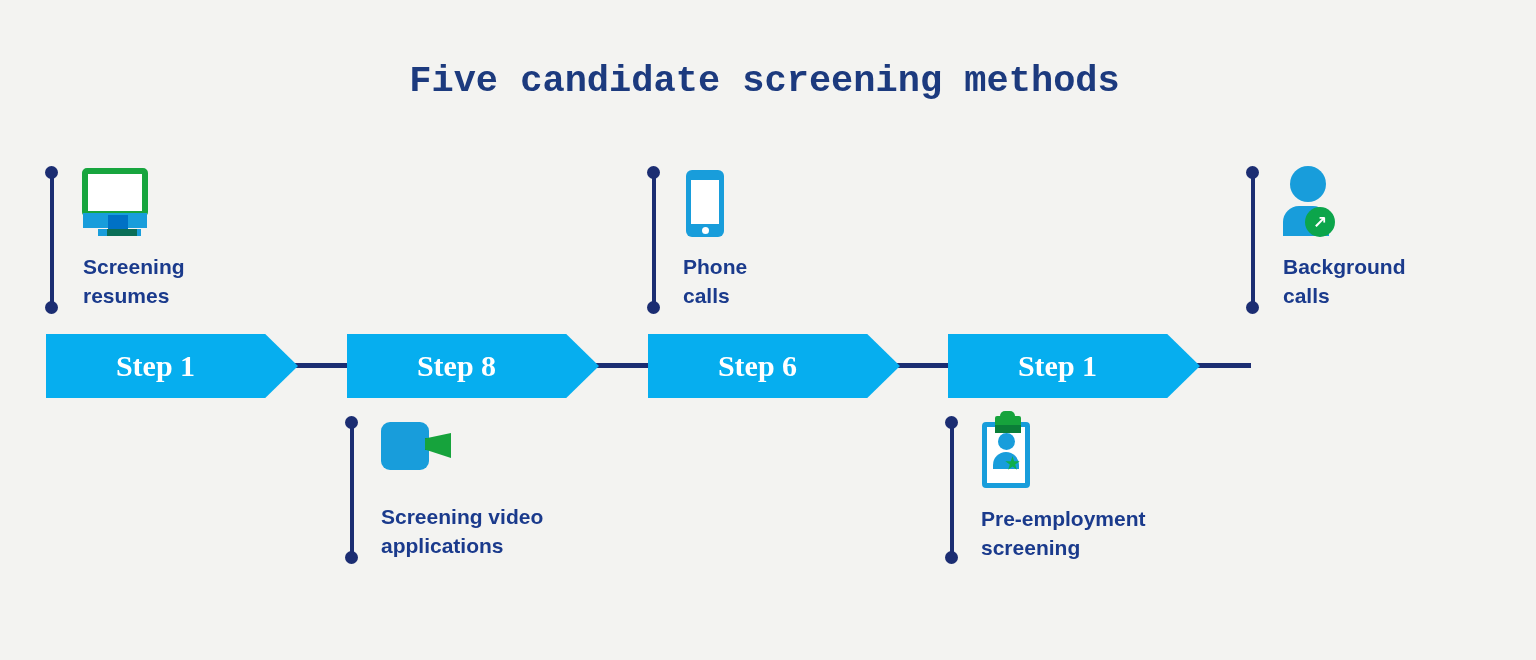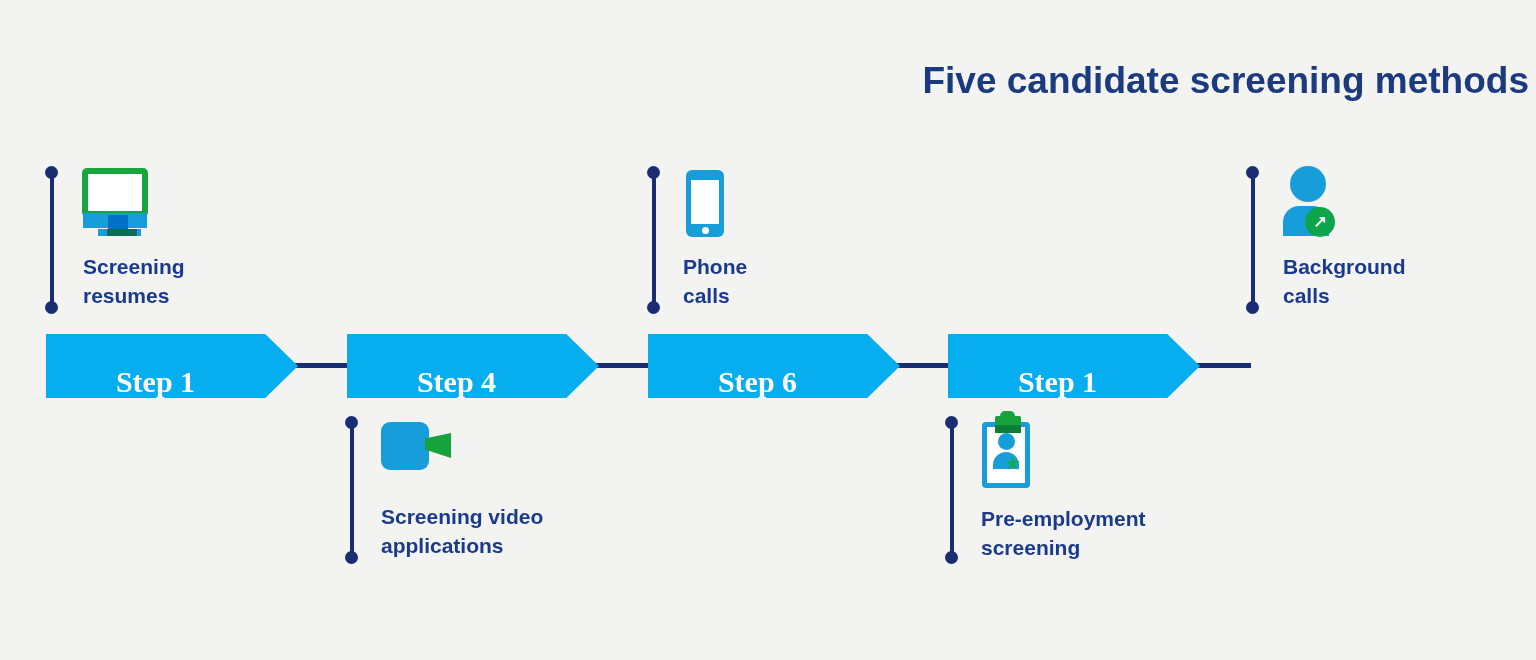--- a/index.html
+++ b/index.html
@@ -8,22 +8,22 @@
     position: relative;
     width: 1536px;
     height: 660px;
     background: #f3f3f1;
     overflow: hidden;
     font-family: "Liberation Sans", "DejaVu Sans", sans-serif;
   }
   .title {
     position: absolute;
     left: 0; right: 7px; top: 60px;
-    text-align: right;
-    font-family: Liberation Sans, sans-serif;
+    text-align: center;
+    font-family: Liberation Mono, monospace;
     font-weight: bold;
     font-size: 37px;
     color: #1c3a7e;
   }
   
   .connector {
     position: absolute;
     top: 363px;
     height: 5px;
     background: #1b2d72;
@@ -41,21 +41,20 @@
   .step-arrow .step-label {
     display: block;
     width: 100%;
     line-height: 64px;
     text-align: center;
     padding-right: 33px;
     font-family: "Liberation Serif", "DejaVu Serif", serif;
     font-weight: bold;
     font-size: 30px;
     color: #ffffff;
-    margin-top: 16px;
   }
   .a1 { left: 46px; }  .a2 { left: 347px; }  .a3 { left: 648px; }
   .a4 { left: 948px; } .a5 { left: 1248px; }
   .c1 { left: 294px; width: 56px; }
   .c2 { left: 595px; width: 56px; }
   .c3 { left: 896px; width: 55px; }
   .c4 { left: 1196px; width: 55px; }
   
   .marker { position: absolute; width: 13px; height: 148px; }
   .marker .m-line {
@@ -138,21 +137,21 @@
 
   <div class="connector c1"></div>
   <div class="connector c2"></div>
   <div class="connector c3"></div>
   <div class="connector c4"></div>
 
   <div class="step-arrow a1">
     <span class="step-label">Step 1</span>
   </div>
   <div class="step-arrow a2">
-    <span class="step-label">Step 4</span>
+    <span class="step-label">Step 8</span>
   </div>
   <div class="step-arrow a3">
     <span class="step-label">Step 6</span>
   </div>
   <div class="step-arrow a4">
     <span class="step-label">Step 1</span>
   </div>
 
   <div class="marker m1">
     <div class="m-dot top"></div>

